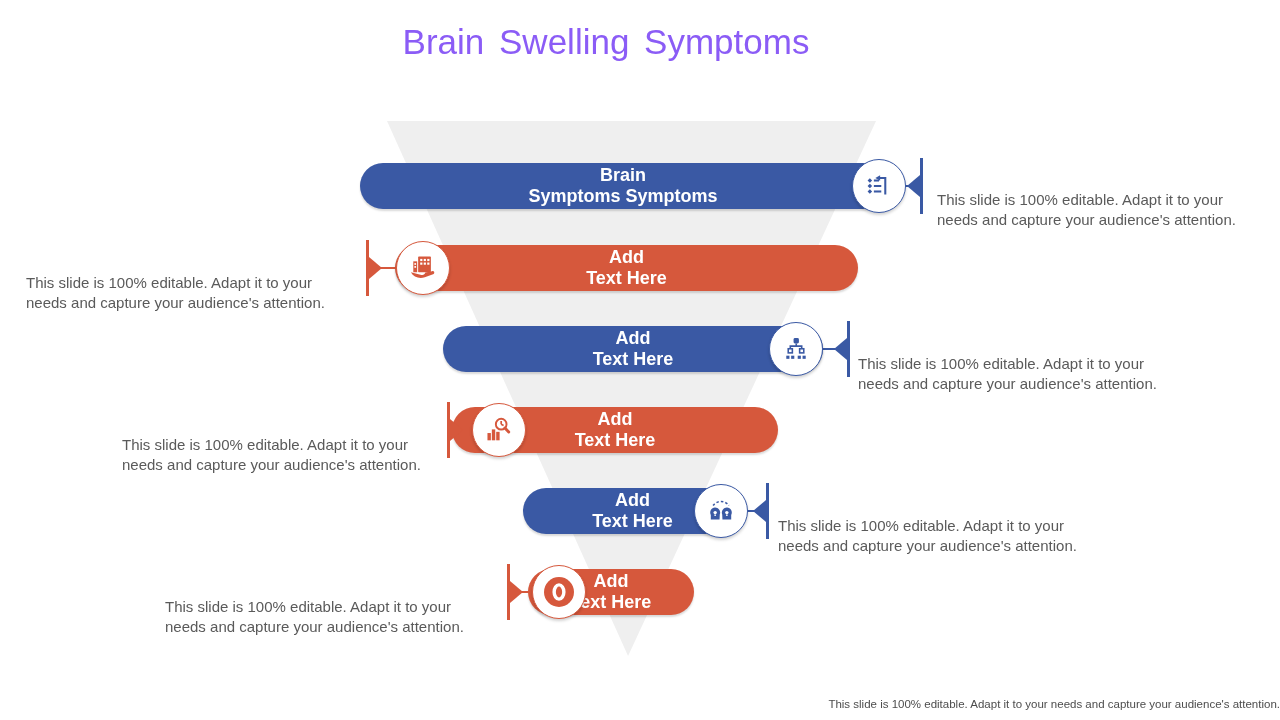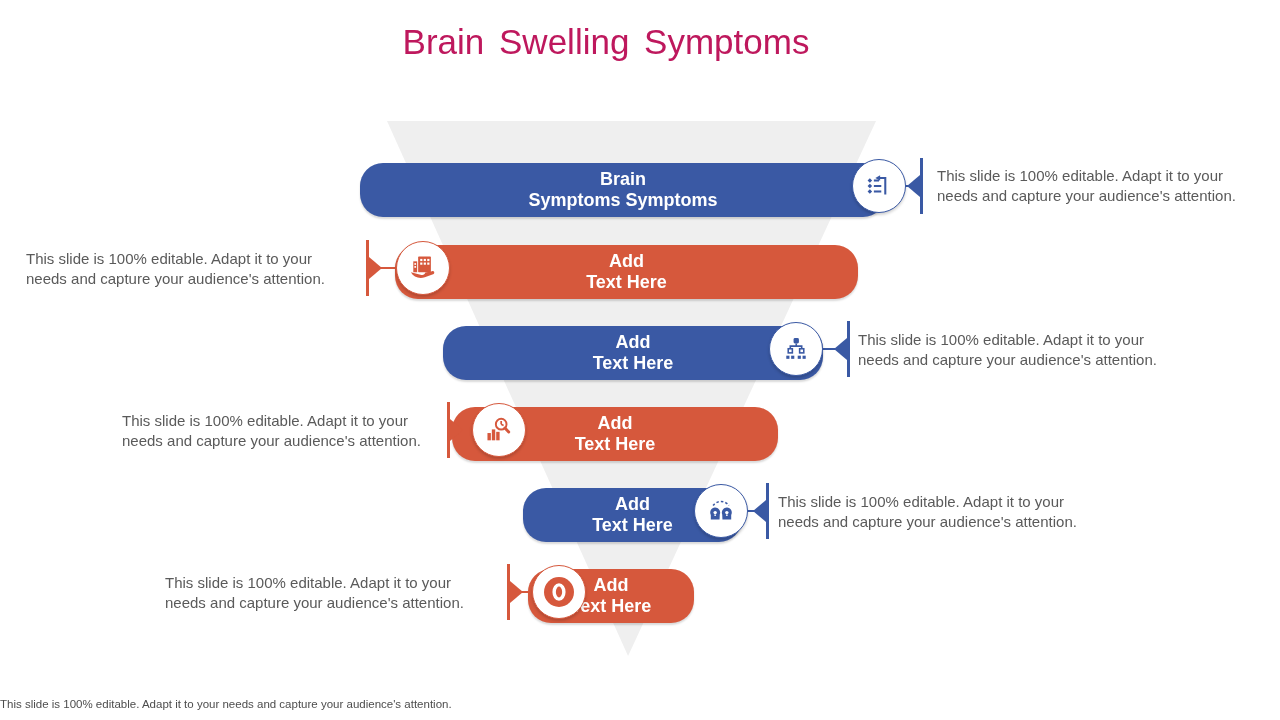--- a/index.html
+++ b/index.html
@@ -2,51 +2,51 @@
 <html><head>
 <meta charset="utf-8">
 <style>
   html,body{margin:0;padding:0;}
   body{
     width:1280px;height:720px;position:relative;overflow:hidden;
     background:#ffffff;font-family:"Liberation Sans", sans-serif;
   }
   .title{
     position:absolute;top:22px;left:0;width:1212px;text-align:center;
-    font-size:35px;color:#be185d;word-spacing:5px;z-index:1;
+    font-size:35px;color:#8b5cf6;word-spacing:5px;z-index:1;
   }
   .funnel{
     position:absolute;left:387px;top:121px;width:489px;height:535px;
     background:#efefef;clip-path:polygon(0 0,100% 0,49.3% 100%);z-index:0;
   }
   .bar{
-    position:absolute;height:54px;border-radius:23px;z-index:1;
+    position:absolute;height:46px;border-radius:23px;z-index:1;
     display:flex;flex-direction:column;align-items:center;justify-content:center;
     color:#ffffff;font-weight:bold;font-size:18px;line-height:21px;text-align:center;
     box-shadow:0 2px 2px rgba(0,0,0,0.15);
   }
   .bar.blue{background:#3A59A4;}
   .bar.orange{background:#D6583C;}
   .icon-circle{
     position:absolute;width:54px;height:54px;border-radius:50%;background:#ffffff;
     box-sizing:border-box;display:flex;align-items:center;justify-content:center;
     z-index:2;box-shadow:0 2px 3px rgba(0,0,0,0.18);
   }
   .icon-circle.blue{border:1.5px solid #3A59A4;}
   .icon-circle.orange{border:1.5px solid #D6583C;}
   .marker-line{position:absolute;width:3px;height:56px;z-index:2;}
   .tri{position:absolute;width:13px;height:22px;z-index:2;}
   .tri-left{clip-path:polygon(100% 0,0 50%,100% 100%);}
   .tri-right{clip-path:polygon(0 0,100% 50%,0 100%);}
   .bg-blue{background:#3A59A4;}
   .bg-orange{background:#D6583C;}
   .connector{position:absolute;height:1.5px;z-index:1;}
-  .desc{position:absolute;font-size:15px;line-height:19.5px;color:#5a5a5a;z-index:2;}
+  .desc{position:absolute;font-size:15px;line-height:19.5px;color:#5a5a5a;z-index:2;margin-top:24px;}
   .footer{
-    position:absolute;top:698px;left:0;width:1280px;text-align:left;
+    position:absolute;top:698px;left:0;width:1280px;text-align:right;
     font-size:11.5px;color:#4d4d4d;
   }
 </style>
 </head>
 <body>
 
 <div class="title">Brain Swelling Symptoms</div>
 
 <div class="funnel"></div>
 

